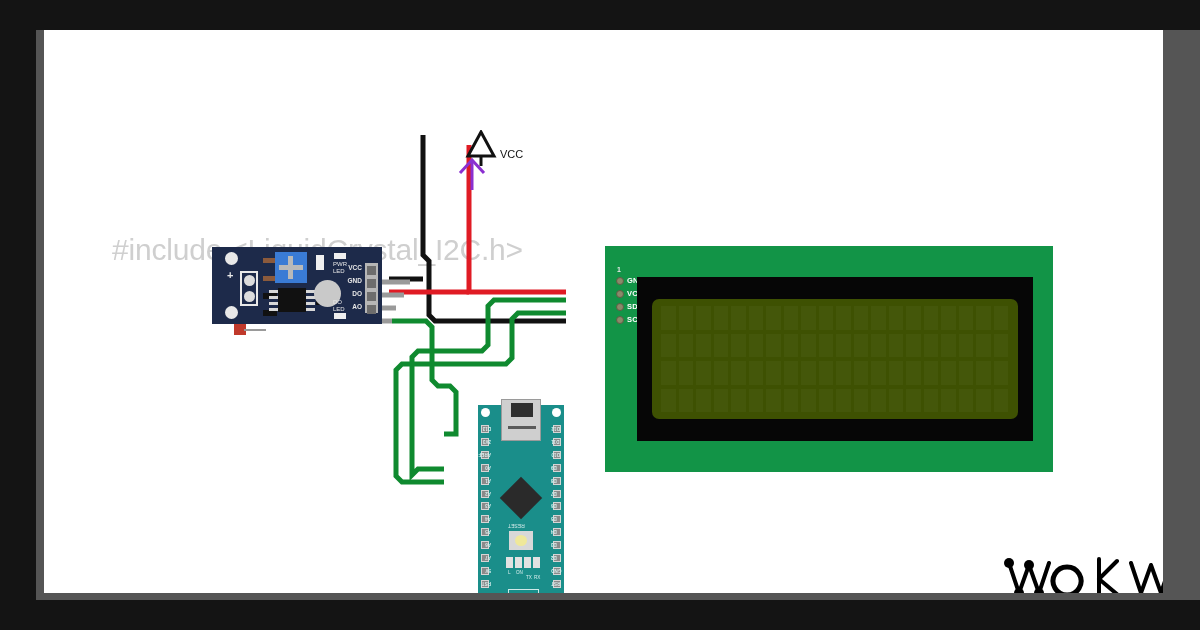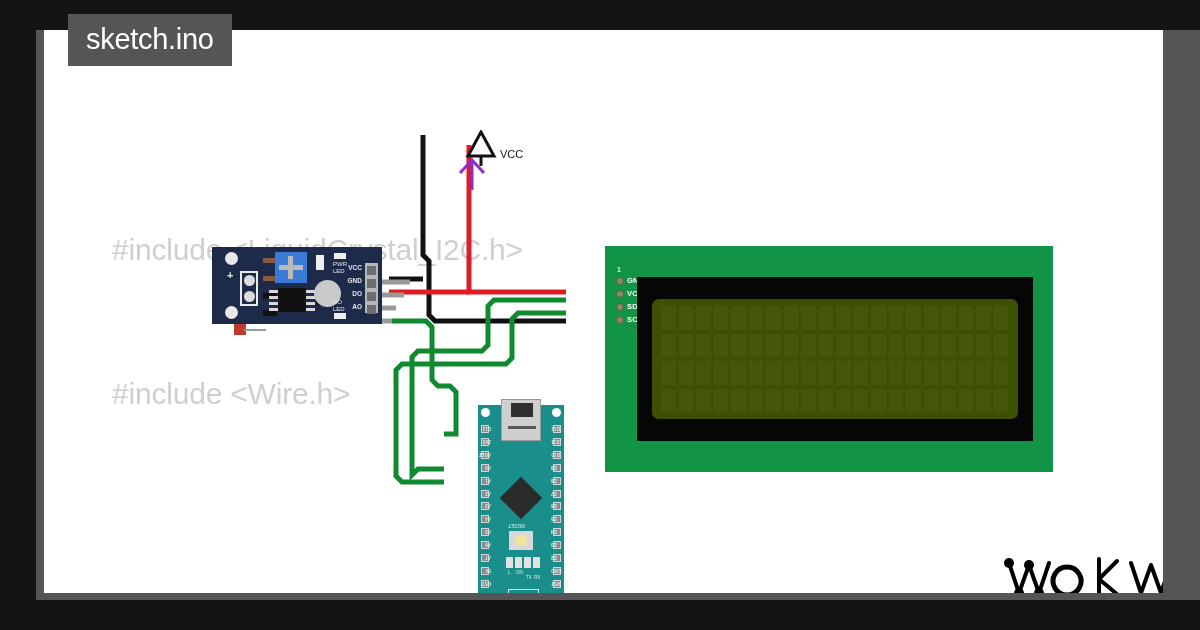--- a/index.html
+++ b/index.html
@@ -151,21 +151,20 @@
 </style>
 </head>
 <body>
 <div id="root">
 
   <div class="frame-gray"></div>
   <div class="canvas">
 
     <div class="code">
       <span class="ln">#include &lt;LiquidCrystal_I2C.h&gt;</span>
-      <span class="ln">#include &lt;Wire.h&gt;</span>
       <span class="ln"></span>
       
       
       
       
       
       
       
       
     </div>
@@ -451,15 +450,14 @@
       <circle cx="10" cy="14" r="5" fill="#000"></circle>
       <circle cx="20" cy="44" r="5" fill="#000"></circle>
       <circle cx="30" cy="16" r="5" fill="#000"></circle>
       <circle cx="40" cy="44" r="5" fill="#000"></circle>
       <circle cx="186" cy="12" r="5" fill="#000"></circle>
       <text x="0" y="-99" font-size="1" fill="none">wokwi</text>
     </svg>
 
   </div>
 
-  <div class="tab">sketch.ino</div>
 
 </div>
 
 </body></html>

